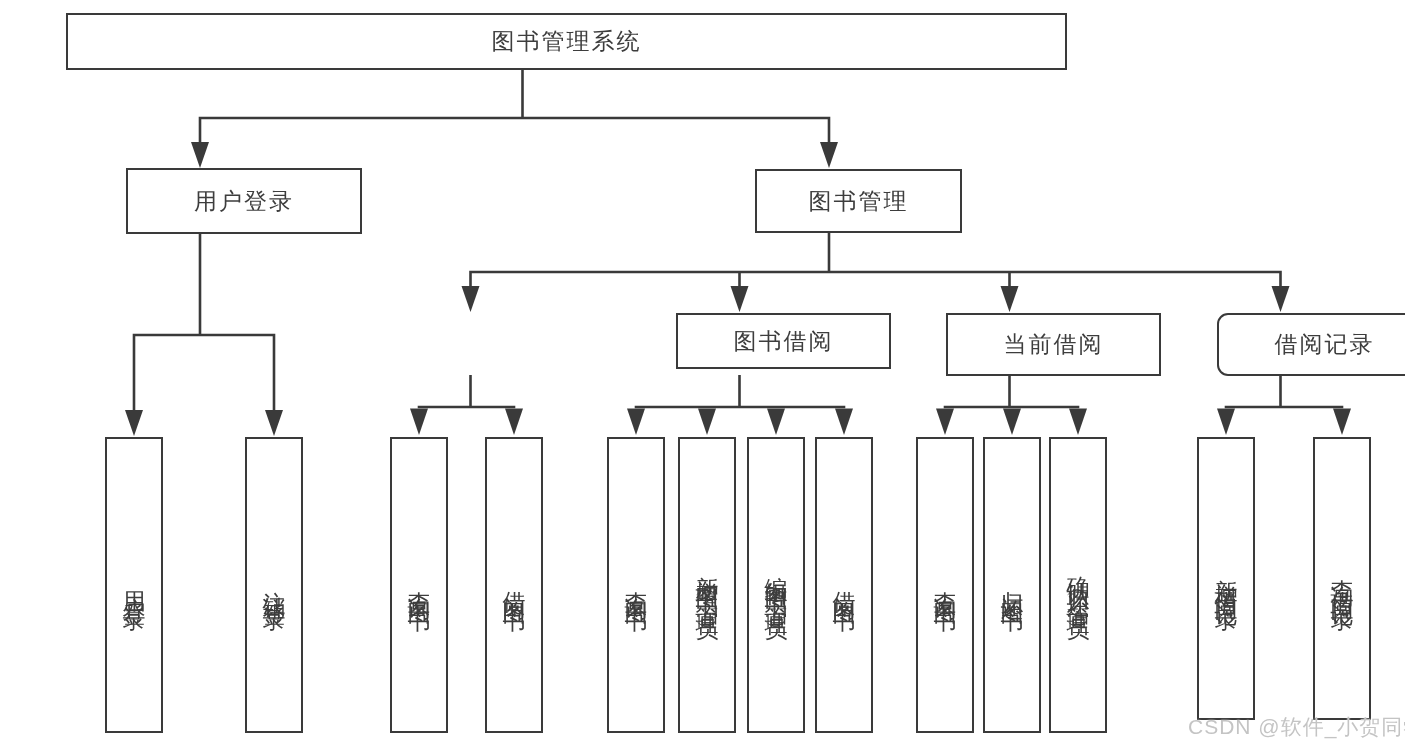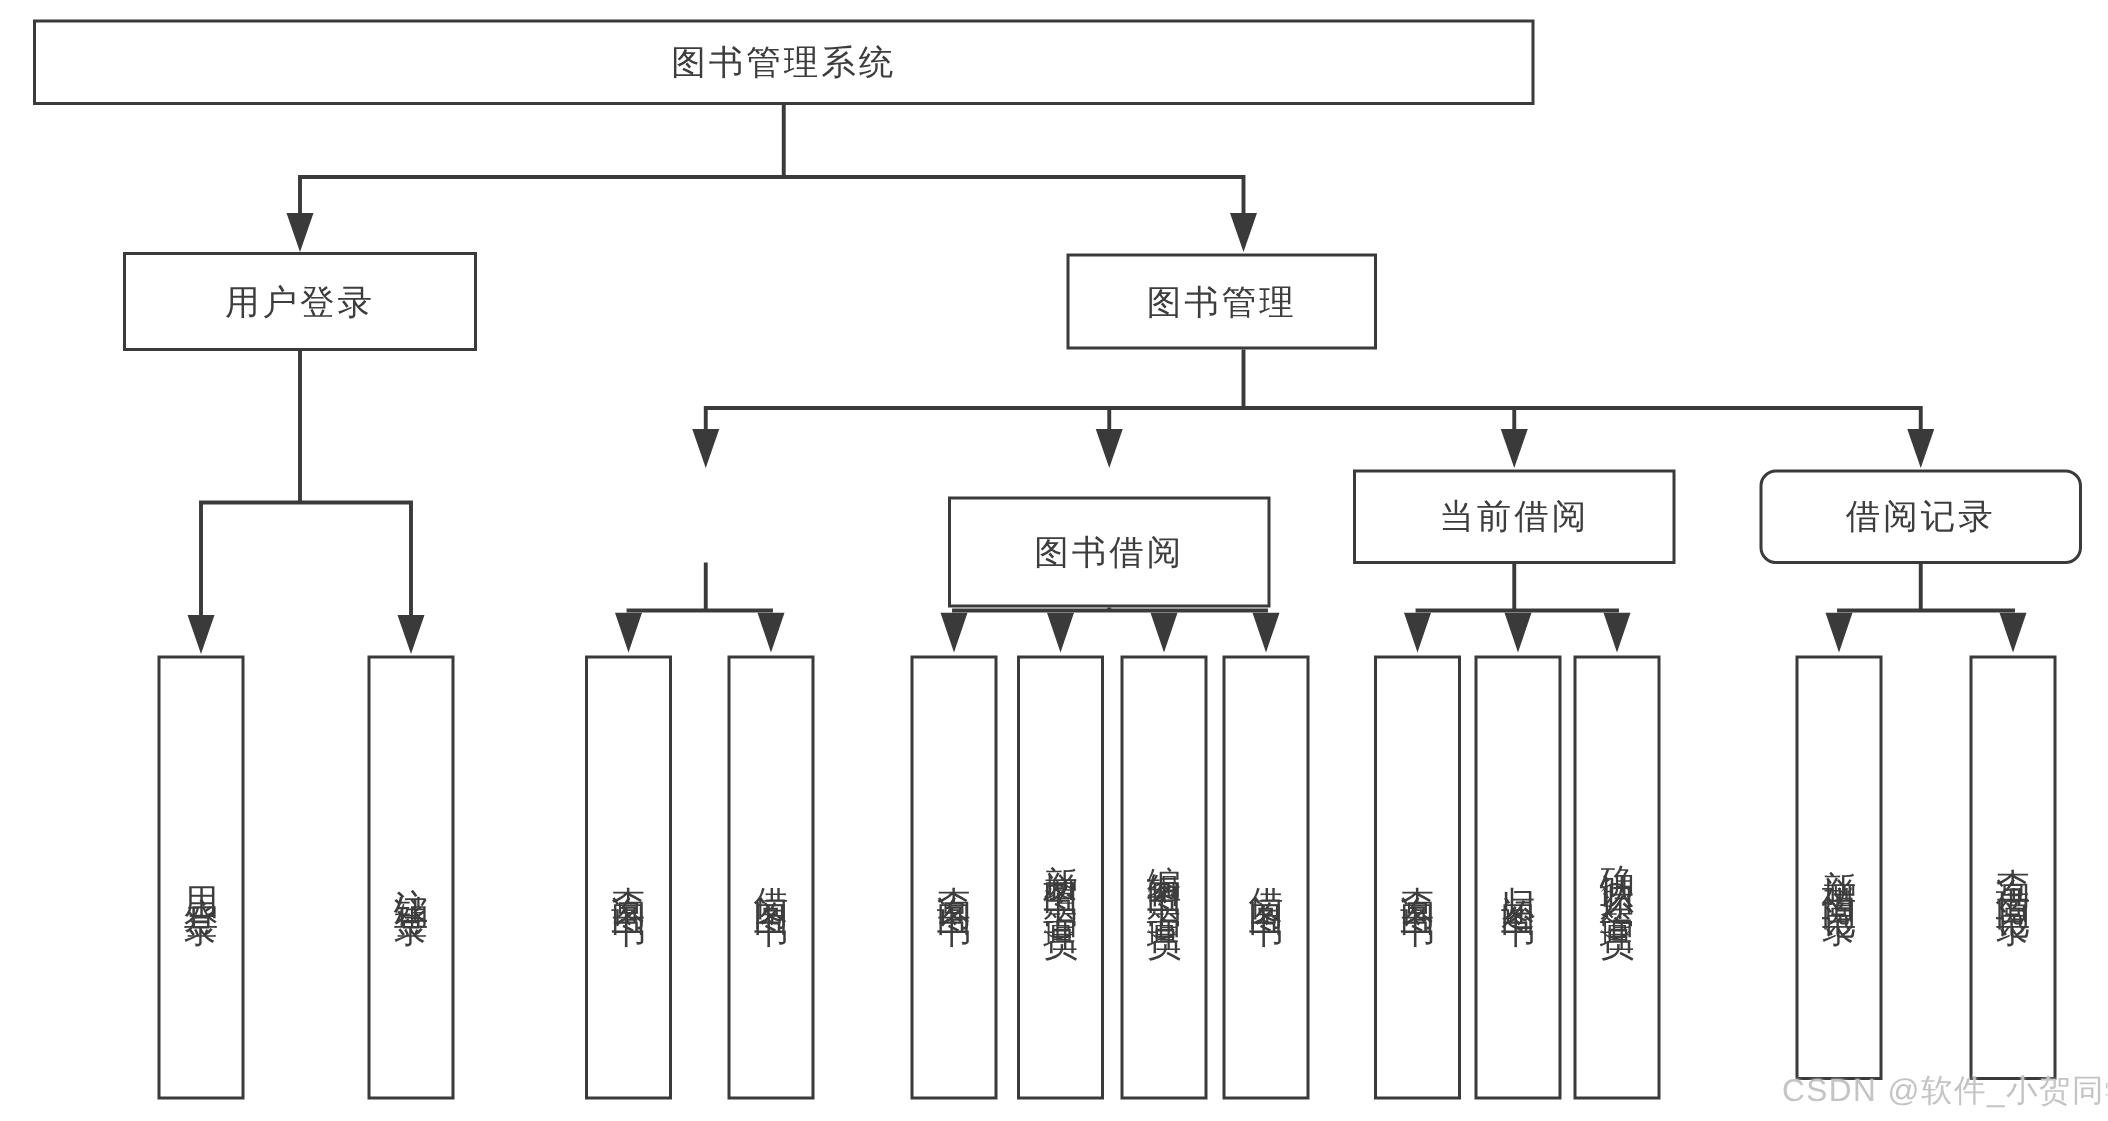--- a/index.html
+++ b/index.html
@@ -18,21 +18,21 @@
   .cline{stroke:var(--line);stroke-width:2.6;fill:none;}
   .carrow{fill:var(--line);stroke:none;}
   .hnode,.vnode{
     position:absolute;box-sizing:border-box;
     border:2.6px solid var(--line);
     background:var(--background);
     color:var(--text);
     display:flex;align-items:center;justify-content:center;
     font-size:23px;
   }
-  .hnode{letter-spacing:2px;}
+  .hnode{letter-spacing:2px;margin-left:44px;}
   .vnode{
     writing-mode:vertical-rl;
     text-orientation:upright;
     letter-spacing:6px;
     line-height:1;
   }
   #watermark{
     position:absolute;left:1188px;top:713px;
     font-size:21px;letter-spacing:1px;white-space:nowrap;
     color:var(--watermark);z-index:5;
@@ -85,21 +85,21 @@
       <path class="carrow" d="M1217 408.5 H1235 L1226 435 Z"></path>
       <path class="carrow" d="M1333 408.5 H1351 L1342 435 Z"></path>
     </g>
   </svg>
 
   <div class="hnode" style="left:22px;top:13px;width:1001px;height:57px;">图书管理系统</div>
 
   <div class="hnode" style="left:82px;top:168px;width:236px;height:66px;">用户登录</div>
   <div class="hnode" style="left:711px;top:169px;width:207px;height:64px;">图书管理</div>
 
-  <div class="hnode" style="left:632px;top:331px;width:215px;height:74px;">图书借阅</div>
+  <div class="hnode" style="left:632px;top:313px;width:215px;height:56px;">图书借阅</div>
   <div class="hnode" style="left:902px;top:313px;width:215px;height:63px;text-align:center;">当前借阅</div>
   <div class="hnode" style="left:1173px;top:313px;width:215px;height:63px;border-radius:11px;">借阅记录</div>
 
   <div class="vnode" style="left:105px;top:437px;width:58px;height:296px;">用户登录</div>
   <div class="vnode" style="left:245px;top:437px;width:58px;height:296px;">注销登录</div>
 
   <div class="vnode" style="left:390px;top:437px;width:58px;height:296px;">查询图书</div>
   <div class="vnode" style="left:485px;top:437px;width:58px;height:296px;">借阅图书</div>
 
   <div class="vnode" style="left:607px;top:437px;width:58px;height:296px;">查询图书</div>

